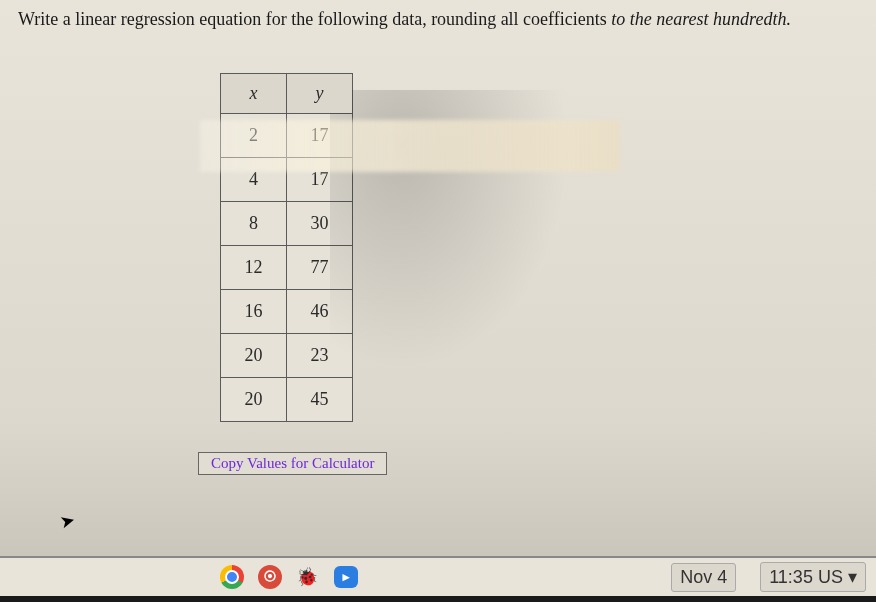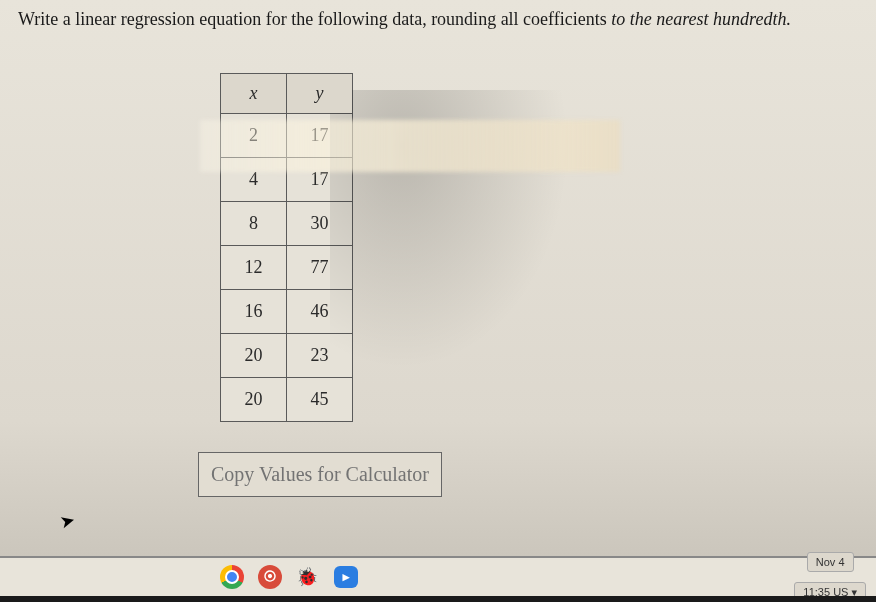--- a/index.html
+++ b/index.html
@@ -63,24 +63,24 @@
       filter: blur(2px);
     }
     .copy-btn-row {
       margin-top: 30px;
       padding-left: 198px;
     }
     .copy-btn {
       display: inline-block;
       border: 1.5px solid #666;
       background: #e2ddd2;
-      padding: 10px 12px;
-      font-size: 20px;
+      padding: 2px 12px;
+      font-size: 15px;
       font-family: Georgia, serif;
-      color: #737373;
+      color: #6d28d9;
       cursor: pointer;
     }
     .cursor-pointer {
       position: absolute;
       left: 60px;
       top: 510px;
       font-size: 18px;
       color: #000;
       transform: rotate(-15deg);
     }
@@ -137,25 +137,24 @@
       background: #2a7de1;
       color: #fff;
       border-radius: 6px;
       width: 24px;
       height: 22px;
     }
     .taskbar-right {
       margin-left: auto;
       display: flex;
       align-items: center;
-      gap: 10px;
+      gap: 24px;
       font-family: Arial, sans-serif;
-      font-size: 11px;
+      font-size: 18px;
       color: #333;
-      flex-direction: column;
     }
     .tb-pill {
       background: #ddd8cd;
       border: 1px solid #aaa;
       border-radius: 3px;
       padding: 3px 8px;
     }
     .shadow {
       position: absolute;
       top: 90px;

